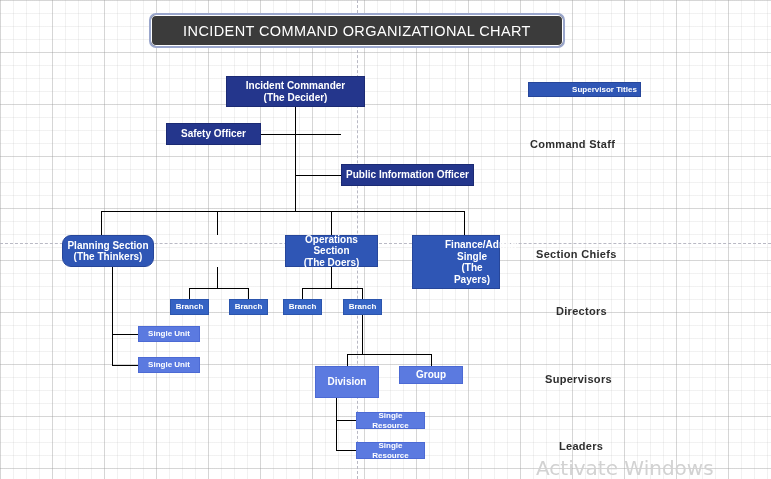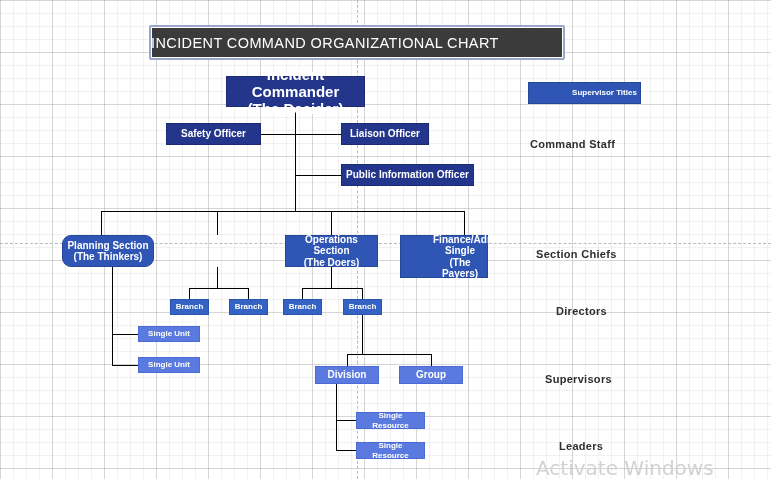--- a/index.html
+++ b/index.html
@@ -45,26 +45,25 @@
 
   
   #title-bar {
     position: absolute;
     left: 149px;
     top: 13px;
     width: 412px;
     height: 31px;
     background: #3b3b3b;
     border: 2px solid #9aa6cc;
-    border-radius: 2px;
+    border-radius: 7px;
     box-shadow: 0 0 0 1px #ffffff inset;
     display: flex;
     align-items: center;
-    justify-content: flex-start;
-    margin-top: 12px;
+    justify-content: center;
   }
   #title-bar .txt {
     color: #ffffff;
     font-size: 14.5px;
     letter-spacing: 0.4px;
     white-space: nowrap;
   }
 
   
   .ln {
@@ -89,21 +88,21 @@
   }
   .box .lbl { display: block; width: 100%; padding: 0 3px; }
 
   .navy   { background: #24368c; border-color: #1b2a73; }
   .blue   { background: #3563c4; border-color: #2b55ad; }
   .royal  { background: #2f56b5; border-color: #26469a; }
   .lilac  { background: #5b7ae0; border-color: #4c6ad4; align-items: center; }
 
   .fs-8  { font-size: 8px; }
   .fs-85 { font-size: 10px; }
-  .fs-9  { font-size: 15px; }
+  .fs-9  { font-size: 10px; }
 
   .bold { font-weight: bold; }
 
   
   .tier-label {
     position: absolute;
     color: #2e2e2e;
     font-size: 11px;
     font-weight: bold;
     letter-spacing: 0.3px;
@@ -172,44 +171,41 @@
     <span class="lbl">
       <span>Incident Commander</span><br>
       <span>(The Decider)</span>
     </span>
   </div>
 
   <div class="box navy fs-85 bold" style="left:166px; top:123px; width:95px; height:22px;">
     <span class="lbl">Safety Officer</span>
   </div>
 
-  <div class="box navy fs-85 bold" style="left:341px; top:123px; width:88px; height:22px;">
-    <span class="lbl">Liaison Officer</span>
-  </div>
 
   <div class="box navy fs-85 bold" style="left:341px; top:164px; width:133px; height:22px;align-items:center;">
     <span class="lbl">Public Information Officer</span>
   </div>
 
   <div class="box royal fs-85 bold" style="left:62px; top:235px; width:92px; height:32px;border-radius:9px;">
     <span class="lbl">
       <span>Planning Section</span><br>
       <span>(The Thinkers)</span>
     </span>
   </div>
 
 
   <div class="box royal fs-85 bold" style="left:285px; top:235px; width:93px; height:32px;">
     <span class="lbl">
       <span>Operations Section</span><br>
       <span>(The Doers)</span>
     </span>
   </div>
 
-  <div class="box royal fs-85 bold" style="left:400px; top:235px; width:88px; height:43px;padding-left:32px;">
+  <div class="box royal fs-85 bold" style="left:412px; top:235px; width:88px; height:54px;padding-left:32px;">
     <span class="lbl">
       <span>Finance/Admin</span><br>
       <span>Single</span><br>
       <span>(The Payers)</span>
     </span>
   </div>
 
   <div class="box blue fs-8 bold" style="left:170px; top:299px; width:39px; height:16px;">
     <span class="lbl">Branch</span>
   </div>
@@ -223,35 +219,35 @@
     <span class="lbl">Branch</span>
   </div>
 
   <div class="box lilac fs-8 bold" style="left:138px; top:326px; width:62px; height:16px;">
     <span class="lbl">Single Unit</span>
   </div>
   <div class="box lilac fs-8 bold" style="left:138px; top:357px; width:62px; height:16px;">
     <span class="lbl">Single Unit</span>
   </div>
 
-  <div class="box lilac fs-85 bold" style="left:315px; top:366px; width:64px; height:18px;">
+  <div class="box lilac fs-85 bold" style="left:315px; top:366px; width:64px; height:32px;">
     <span class="lbl">Division</span>
   </div>
   <div class="box lilac fs-85 bold" style="left:399px; top:366px; width:64px; height:18px;">
     <span class="lbl">Group</span>
   </div>
 
   <div class="box lilac fs-8 bold" style="left:356px; top:412px; width:69px; height:17px;">
     <span class="lbl">Single Resource</span>
   </div>
   <div class="box lilac fs-8 bold" style="left:356px; top:442px; width:69px; height:17px;">
     <span class="lbl">Single Resource</span>
   </div>
 
-  <div class="box royal fs-8 bold" style="left:528px; top:82px; width:113px; height:22px;padding-left:40px;">
+  <div class="box royal fs-8 bold" style="left:528px; top:82px; width:113px; height:15px;padding-left:40px;">
     <span class="lbl">Supervisor Titles</span>
   </div>
 
   <div class="tier-label" style="left:530px; top:138px;">Command Staff</div>
   <div class="tier-label" style="left:536px; top:248px;">Section Chiefs</div>
   <div class="tier-label" style="left:556px; top:305px;">Directors</div>
   <div class="tier-label" style="left:545px; top:373px;">Supervisors</div>
   <div class="tier-label" style="left:559px; top:440px;">Leaders</div>
 
   <div id="watermark">Activate Windows</div>

